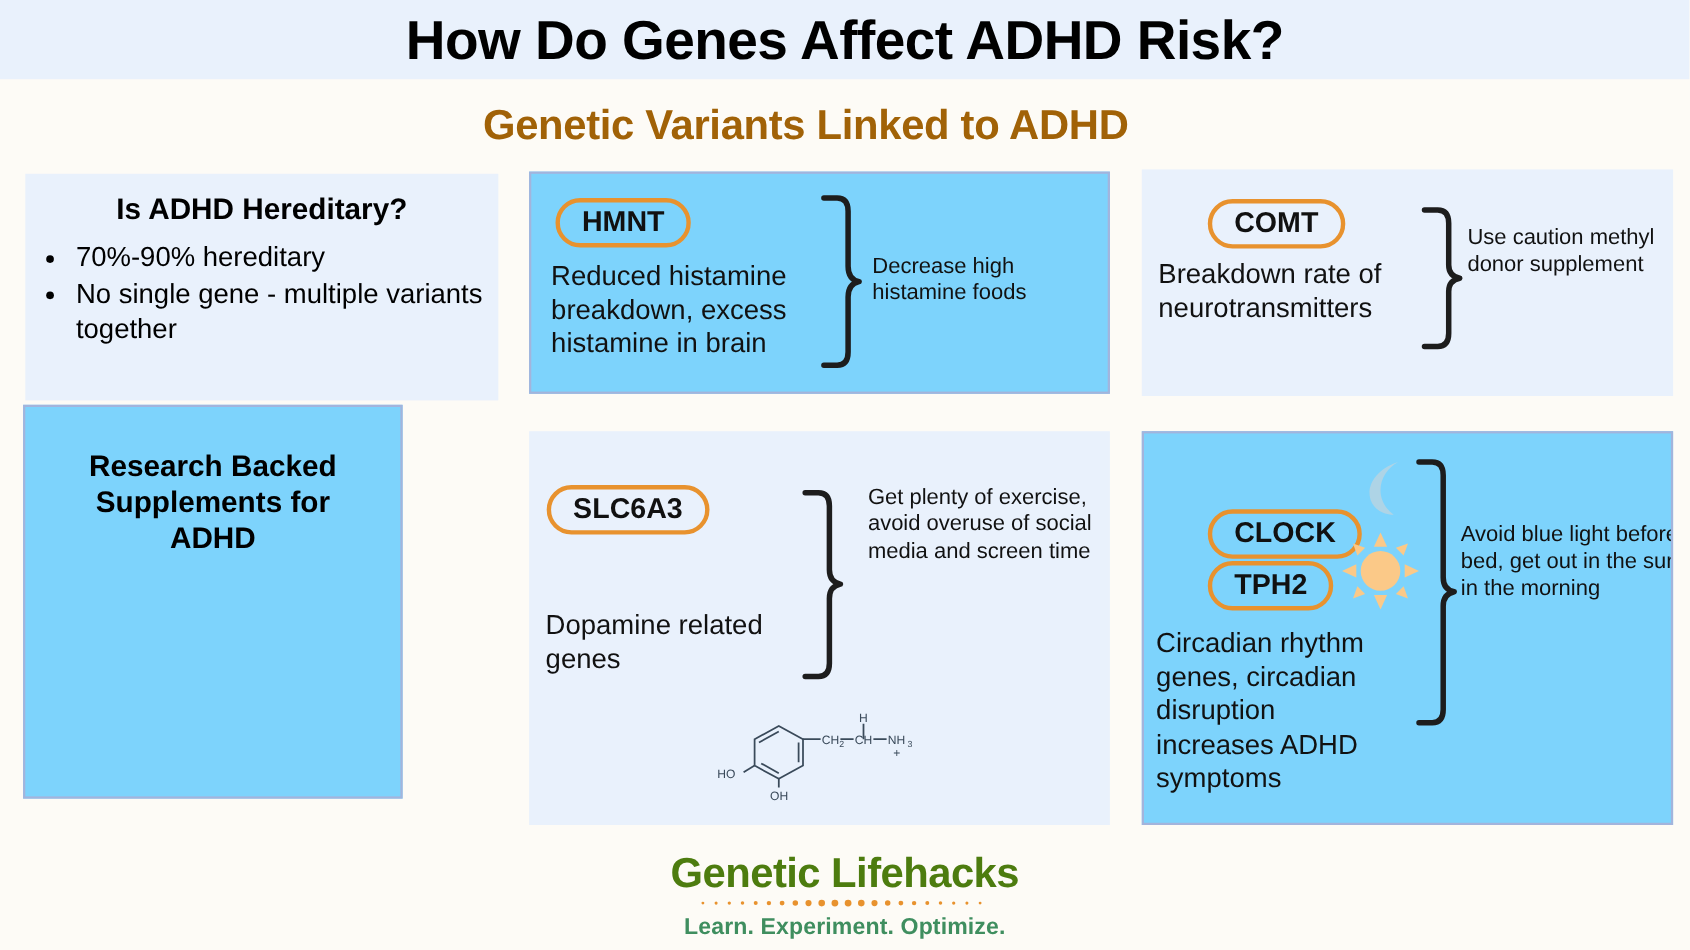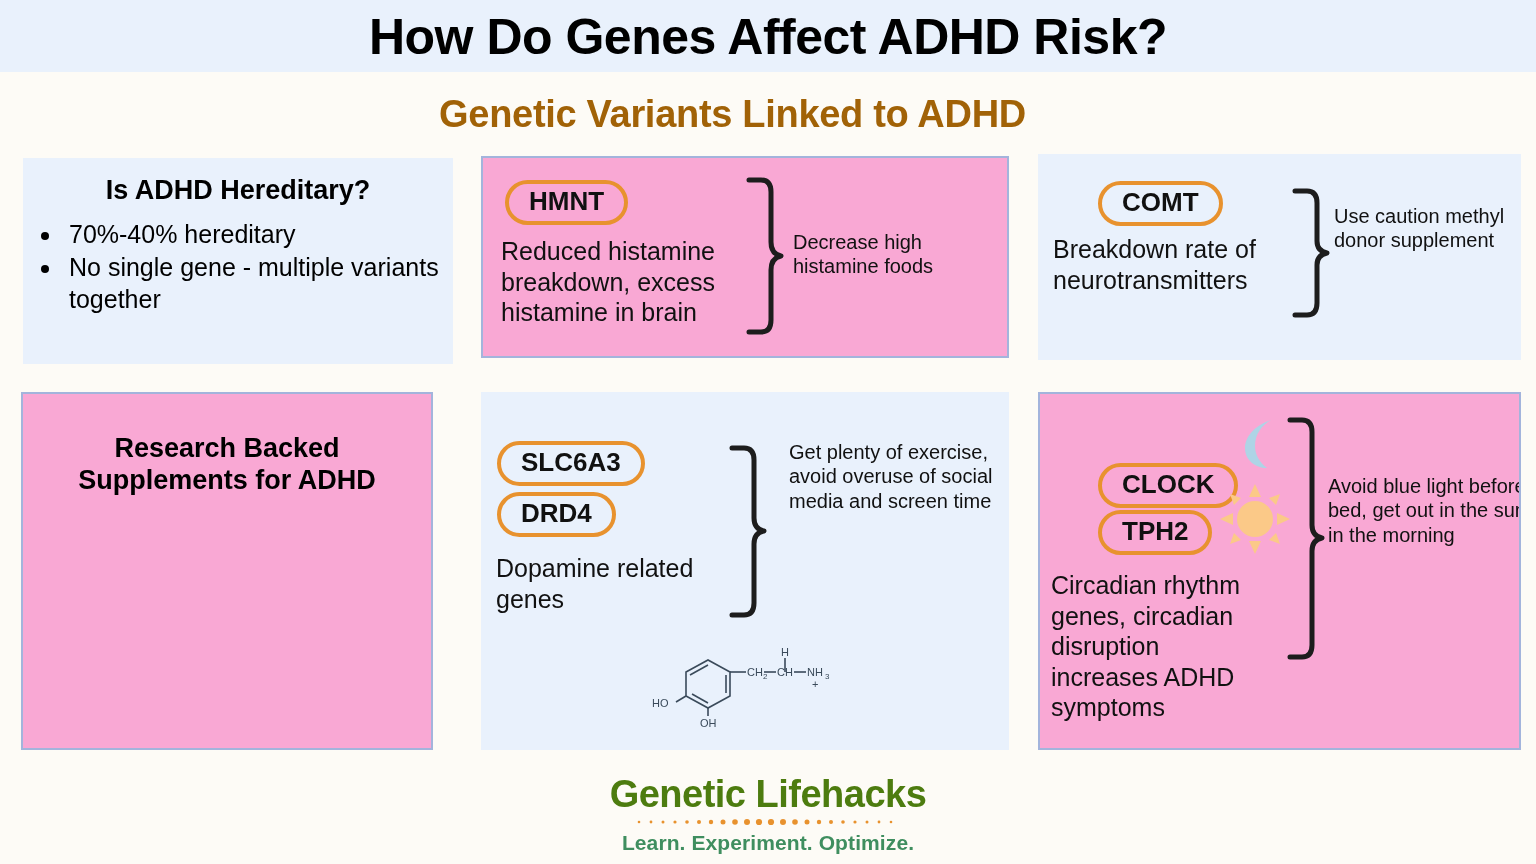--- a/index.html
+++ b/index.html
@@ -45,27 +45,27 @@
     color: #a16207;
     letter-spacing: -0.3px;
   }
 
   
   .panel {
     position: absolute;
     overflow: hidden;
   }
   .panel.fill-blue  { background: #e9f1fc; }
-  .panel.fill-cream { background: #f9a8d4; }
+  .panel.fill-cream { background: #7dd3fc; }
   .panel.bordered   { border: 2px solid #a3b4dc; }
 
   #panel-hereditary  { left: 23px;   top: 158px; width: 430px; height: 206px; }
   #panel-hmnt        { left: 481px;  top: 156px; width: 528px; height: 202px; }
   #panel-comt        { left: 1038px; top: 154px; width: 483px; height: 206px; }
-  #panel-supplements { left: 21px;   top: 392px; width: 412px; height: 358px; }
+  #panel-supplements { left: 21px;   top: 368px; width: 345px; height: 358px; }
   #panel-dopamine    { left: 481px;  top: 392px; width: 528px; height: 358px; }
   #panel-circadian   { left: 1038px; top: 392px; width: 483px; height: 358px; }
 
   
   .her-title {
     text-align: center;
     font-size: 27px;
     font-weight: 700;
     margin-top: 17px;
   }
@@ -183,21 +183,21 @@
 </head>
 <body>
 
 <div class="header-band"></div>
 <div class="main-title">How Do Genes Affect ADHD Risk?</div>
 <div class="section-title">Genetic Variants Linked to ADHD</div>
 
 <div class="panel fill-blue" id="panel-hereditary">
   <div class="her-title">Is ADHD Hereditary?</div>
   <ul class="her-list">
-    <li>70%-40% hereditary</li>
+    <li>70%-90% hereditary</li>
     <li>No single gene - multiple variants together</li>
   </ul>
 </div>
 
 <div class="panel fill-cream bordered" id="panel-hmnt">
   <div class="card-inner">
     <div class="pill-wrap">
       <span class="gene-pill">HMNT</span>
     </div>
     <div class="gene-desc">Reduced histamine breakdown, excess histamine in brain</div>
@@ -222,23 +222,20 @@
 </div>
 
 <div class="panel fill-cream bordered" id="panel-supplements">
   <div class="sup-title">Research Backed Supplements for ADHD</div>
 </div>
 
 <div class="panel fill-blue" id="panel-dopamine">
   <div class="card-inner">
     <div class="pill-wrap-1">
       <span class="gene-pill">SLC6A3</span>
-    </div>
-    <div class="pill-wrap-2">
-      <span class="gene-pill">DRD4</span>
     </div>
     <div class="gene-desc">Dopamine related genes</div>
     <svg class="brace" width="46" height="175" viewBox="0 0 46 175">
       <path d="M8 4 H20 Q30 4 30 16 V74 Q30 85 40 87 Q30 89 30 100 V159 Q30 171 20 171 H8" fill="none" stroke="#1d1d1d" stroke-width="5" stroke-linecap="round" stroke-linejoin="round"></path>
     </svg>
     <div class="gene-action">Get plenty of exercise, avoid overuse of social media and screen time</div>
 
     <svg class="molecule" width="200" height="85" viewBox="0 0 200 85">
       <g fill="none" stroke="#3a4a5a" stroke-width="1.6">
 

